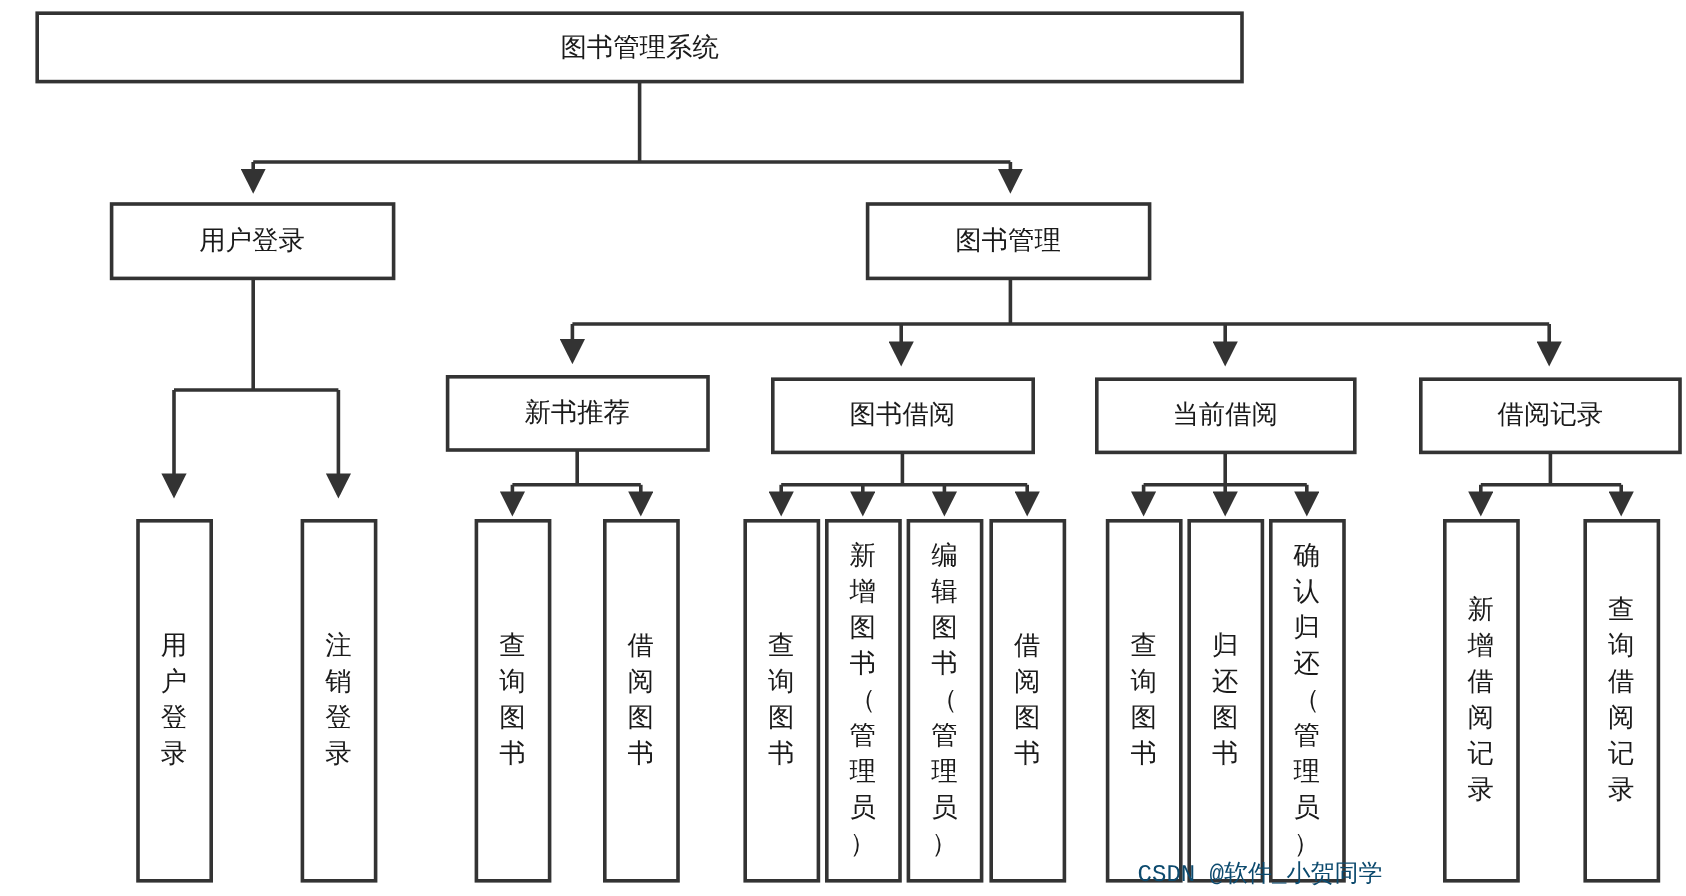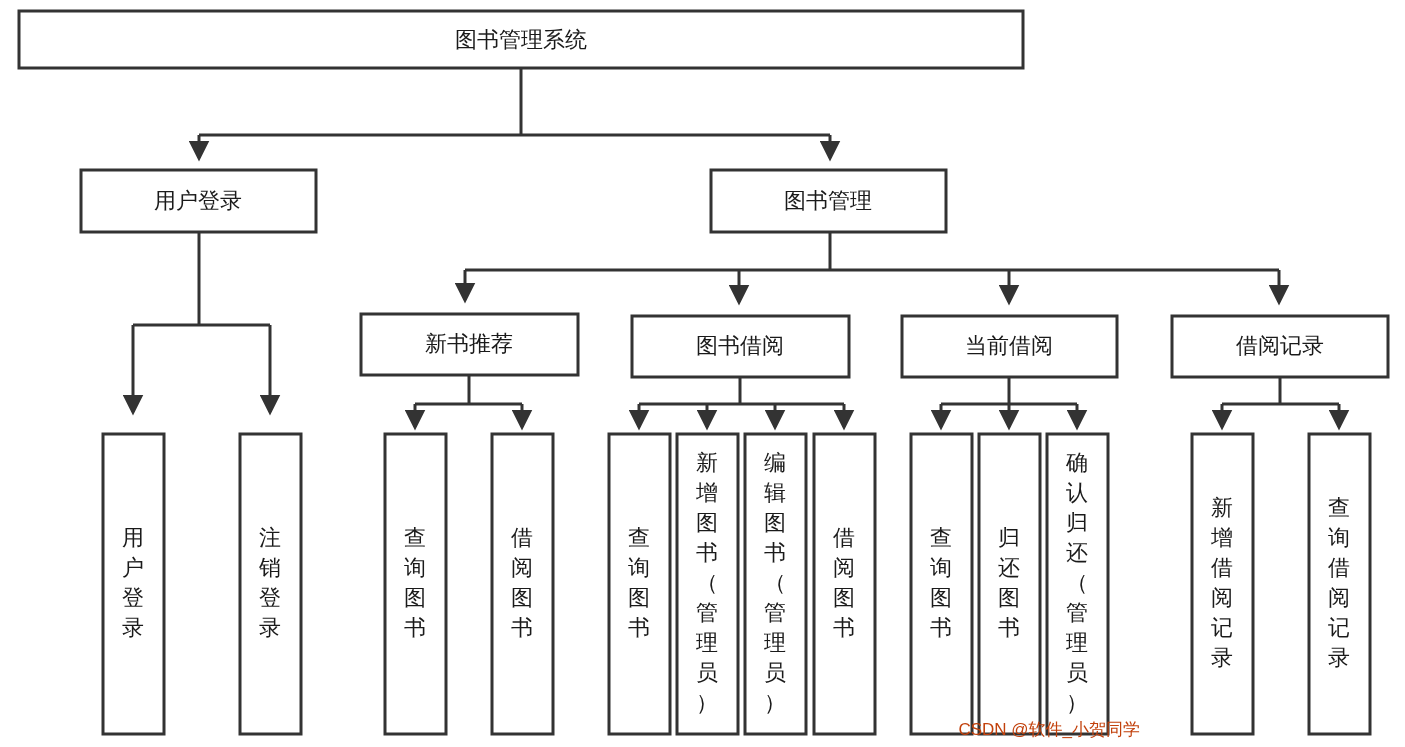--- a/index.html
+++ b/index.html
@@ -9,21 +9,21 @@
   }
   body {
     width: 1405px;
     height: 747px;
     font-family: "Liberation Sans", "DejaVu Sans", sans-serif;
     overflow: hidden;
     position: relative;
   }
   #diagram-root {
     position: absolute;
-    left: 0;
+    left: 12px;
     top: 0;
     width: 1152px;
     height: 747px;
   }
   svg#flow {
     display: block;
     width: 1405px;
     height: 747px;
   }
   .node-rect {
@@ -51,23 +51,23 @@
     stroke-linecap: butt;
   }
   .arrow-head {
     fill: #333333;
     stroke: none;
   }
   .watermark {
     position: absolute;
     right: 12px;
     bottom: 6px;
-    font-family: Liberation Sans, sans-serif;
-    font-size: 17px;
-    color: #c2410c;
+    font-family: Liberation Mono, monospace;
+    font-size: 20px;
+    color: #0c4a6e;
     white-space: nowrap;
     user-select: none;
     pointer-events: none;
   }
 </style>
 </head>
 <body>
 
 <div id="diagram-root">
   <svg id="flow" viewBox="0 0 1405 747" xmlns="http://www.w3.org/2000/svg">

